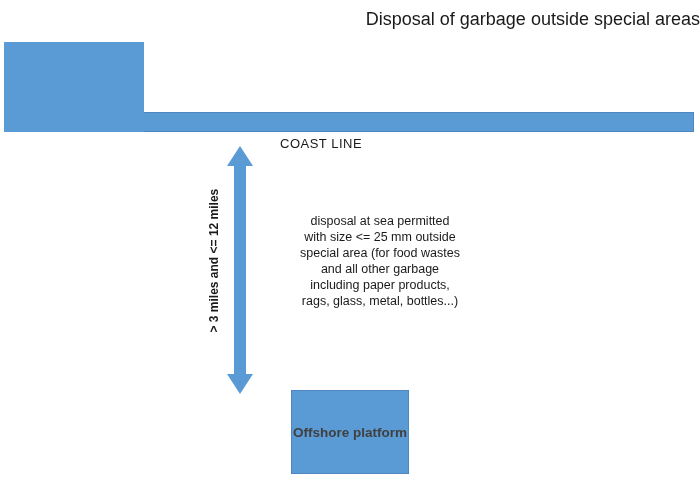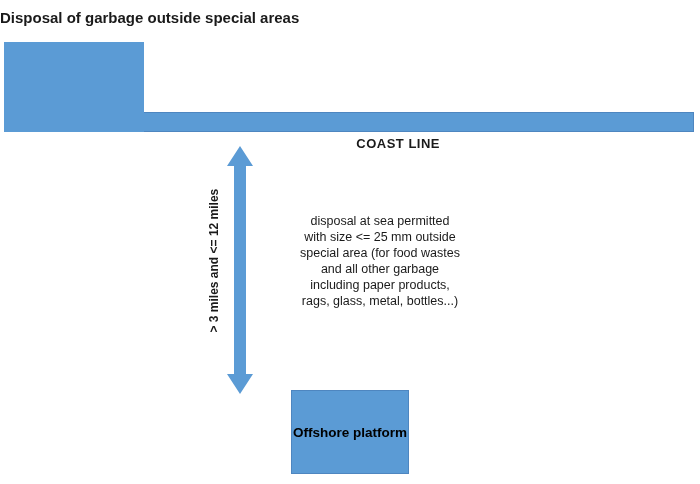--- a/index.html
+++ b/index.html
@@ -18,23 +18,23 @@
     background: var(--background, #fff);
     font-family: "Liberation Sans", "DejaVu Sans", sans-serif;
     color: var(--text, #1a1a1a);
     overflow: hidden;
   }
   .title {
     position: absolute;
     top: 9px;
     left: 0;
     width: 100%;
-    text-align: left;
-    font-size: 15px;
-    font-weight: bold;
+    text-align: right;
+    font-size: 18px;
+    font-weight: normal;
     color: var(--text, #1a1a1a);
   }
   .coast-strip {
     position: absolute;
     left: 4px;
     top: 112px;
     width: 690px;
     height: 20px;
     background: var(--shape-fill, #5B9BD5);
     border: 1px solid var(--shape-border, #4E86C0);
@@ -47,23 +47,23 @@
     width: 140px;
     height: 90px;
     background: var(--shape-fill, #5B9BD5);
     z-index: 2;
   }
   .coast-label {
     position: absolute;
     left: 280px;
     top: 136px;
     width: 160px;
-    text-align: right;
+    text-align: left;
     font-size: 13px;
-    font-weight: bold;
+    font-weight: normal;
     letter-spacing: 0.5px;
   }
   .distance-arrow {
     position: absolute;
     left: 225px;
     top: 145px;
     z-index: 1;
   }
   .distance-arrow polygon { fill: var(--arrow-fill, #5B9BD5); }
   .distance-label {
@@ -98,21 +98,21 @@
     height: 84px;
     background: var(--shape-fill, #5B9BD5);
     border: 1px solid var(--shape-border, #4E86C0);
     display: flex;
     align-items: center;
     justify-content: center;
   }
   .platform-box span {
     font-size: 13.5px;
     font-weight: bold;
-    color: #000000;
+    color: #404040;
   }
 </style>
 </head>
 <body>
 
 <div class="canvas">
 
   <div class="title">Disposal of garbage outside special areas</div>
 
   <div class="coast-strip"></div>

